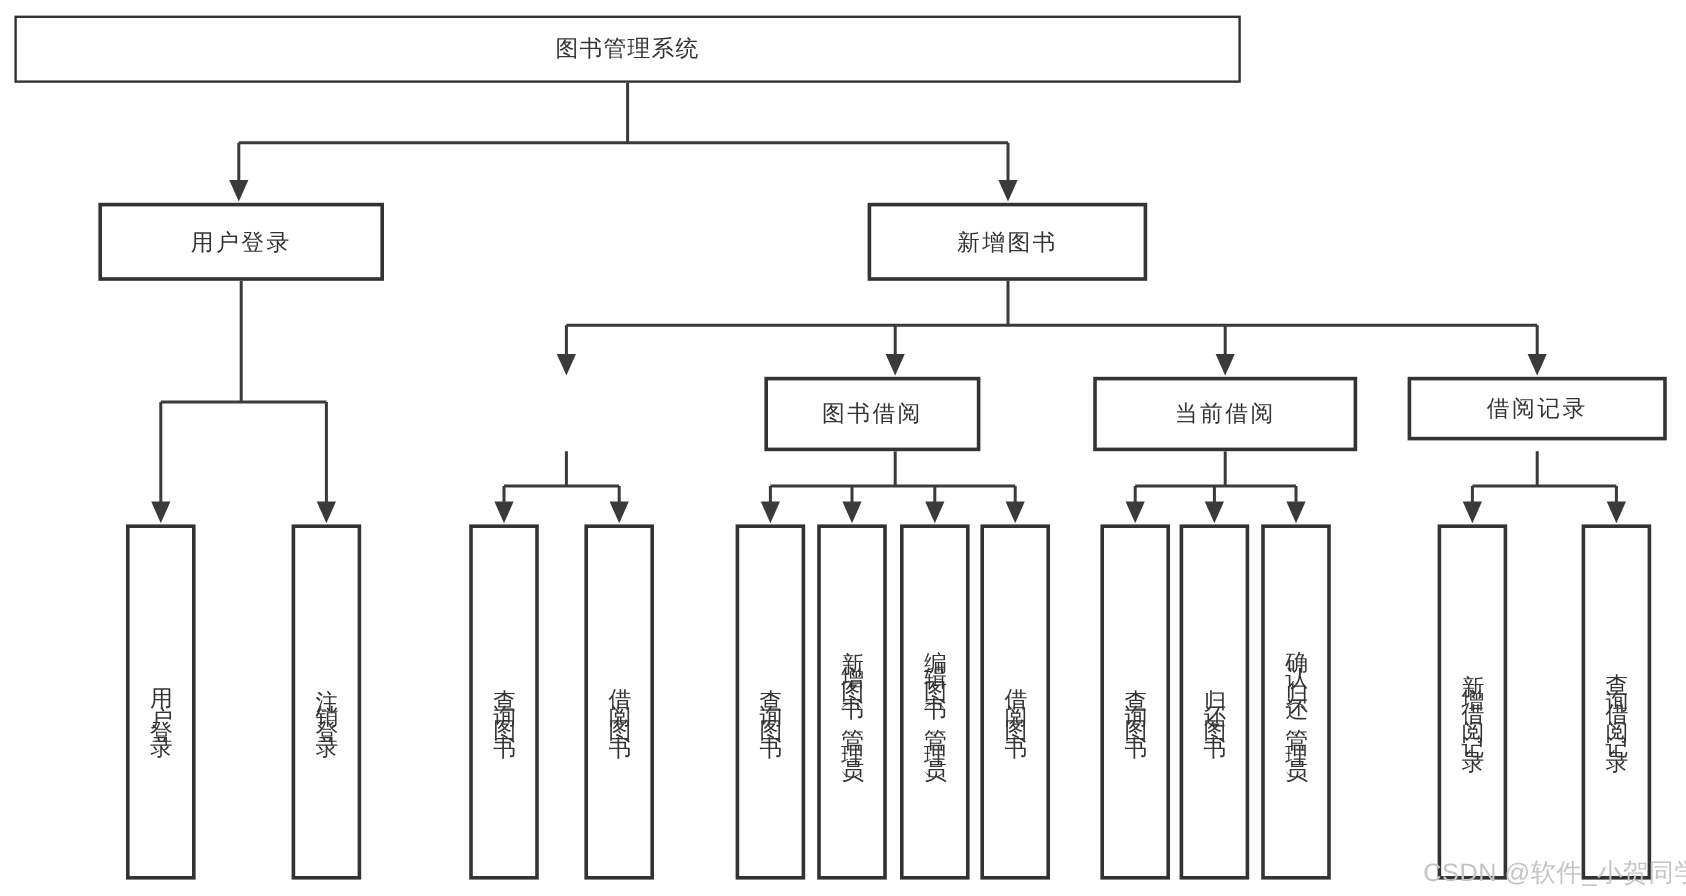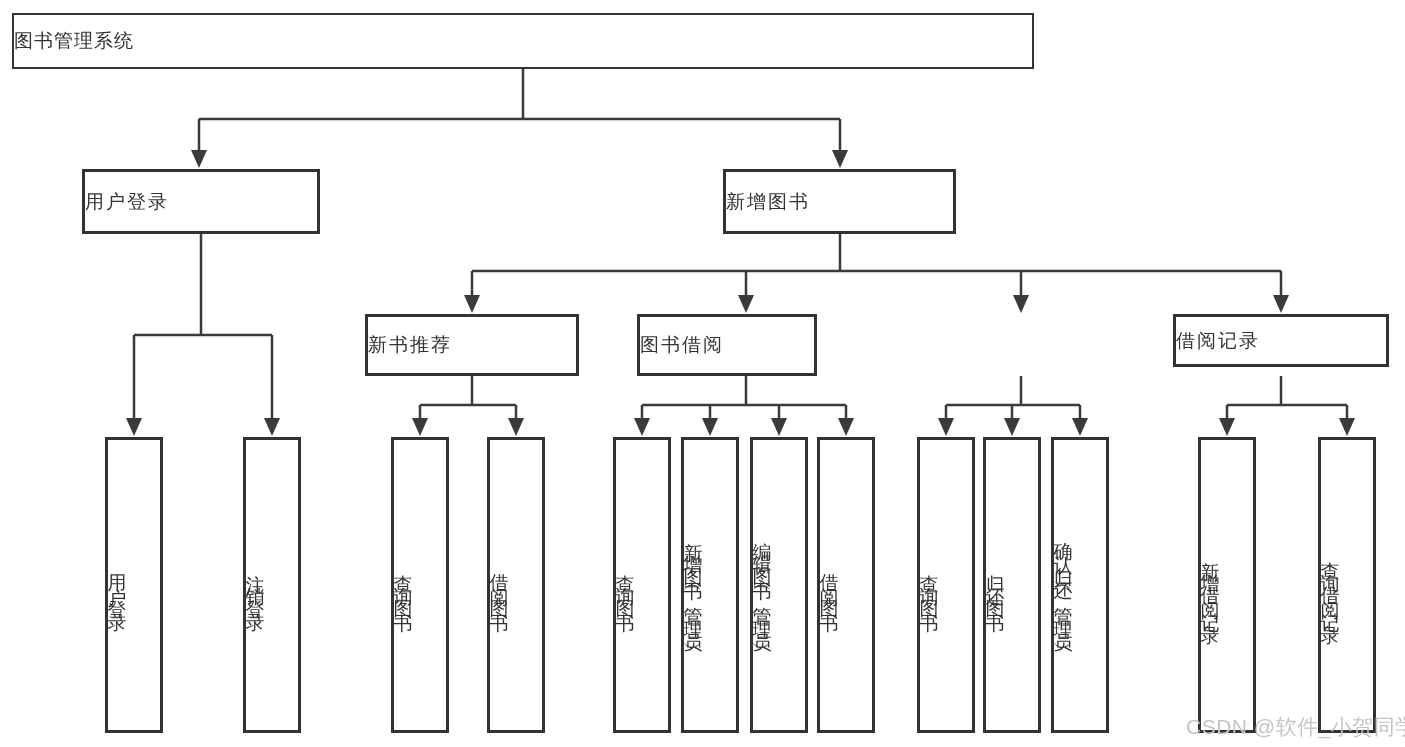--- a/index.html
+++ b/index.html
@@ -31,20 +31,21 @@
     stroke: none;
   }
   .box {
     position: absolute;
     box-sizing: border-box;
     background: #ffffff;
     border: 3px solid #333333;
     color: #333333;
     display: flex;
     align-items: center;
+    justify-content: center;
     z-index: 2;
   }
   .hbox {
     font-size: 19px;
     letter-spacing: 2px;
     white-space: nowrap;
   }
   .root-box {
     font-size: 19px;
     letter-spacing: 1px;
@@ -119,25 +120,25 @@
     <span>图书管理系统</span>
   </div>
 
   <div class="box hbox" style="left:82px;top:169px;width:238px;height:65px">
     <span>用户登录</span>
   </div>
   <div class="box hbox" style="left:723px;top:169px;width:233px;height:65px">
     <span>新增图书</span>
   </div>
 
-  <div class="box hbox" style="left:365px;top:314px;width:214px;height:62px">
-    <span>新书推荐</span>
-  </div>
   <div class="box hbox" style="left:637px;top:314px;width:180px;height:62px">
     <span>图书借阅</span>
+  </div>
+  <div class="box hbox" style="left:911px;top:314px;width:220px;height:62px">
+    <span>当前借阅</span>
   </div>
   <div class="box hbox" style="left:1173px;top:314px;width:216px;height:53px">
     <span>借阅记录</span>
   </div>
 
   <div class="box vbox" style="left:105px;top:437px;width:58px;height:296px">
     <span>用户登录</span>
   </div>
   <div class="box vbox" style="left:243px;top:437px;width:58px;height:296px">
     <span>注销登录</span>

